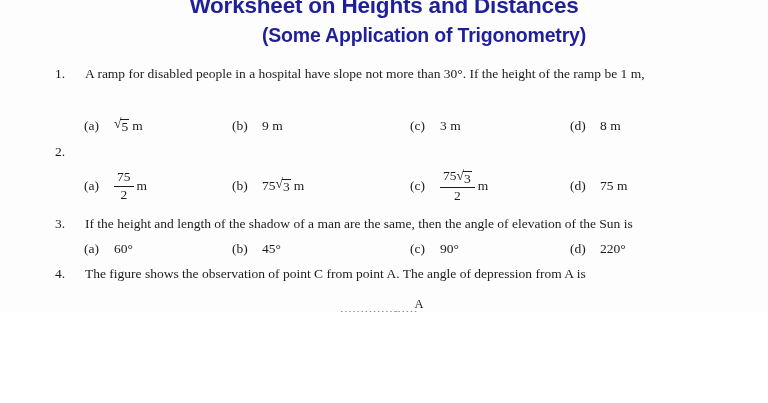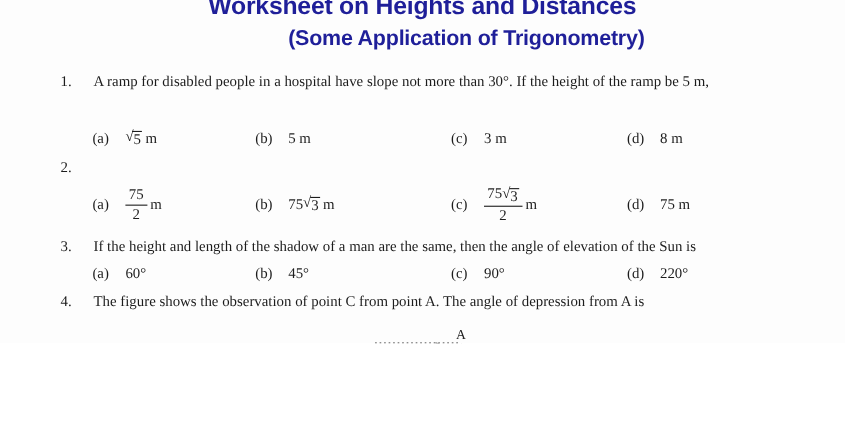--- a/index.html
+++ b/index.html
@@ -41,35 +41,35 @@
 </style>
 </head>
 <body>
 
 <div id="screen">
 
   <div class="title" id="title-line1">Worksheet on Heights and Distances</div>
   <div class="title" id="title-line2">(Some Application of Trigonometry)</div>
 
   <div class="qnum" style="top:64px">1.</div>
-  <div class="qline" style="top:64px">A ramp for disabled people in a hospital have slope not more than 30°. If the height of the ramp be 5 m,</div>
+  <div class="qline" style="top:64px">A ramp for disabled people in a hospital have slope not more than 30°. If the height of the ramp be 1 m,</div>
   <div class="optrow" style="top:116px">
     <span class="opt col-a">
       <span class="olet">(a)</span>
       <span class="oval">
           <span class="rad">
             <span class="rsign">√</span>
             <span class="rcand">5</span>
           </span>
           <span class="unit">m</span>
         </span>
     </span>
     <span class="opt col-b">
       <span class="olet">(b)</span>
-      <span class="oval">5 m</span>
+      <span class="oval">9 m</span>
     </span>
     <span class="opt col-c">
       <span class="olet">(c)</span>
       <span class="oval">3 m</span>
     </span>
     <span class="opt col-d">
       <span class="olet">(d)</span>
       <span class="oval">8 m</span>
     </span>
   </div>

